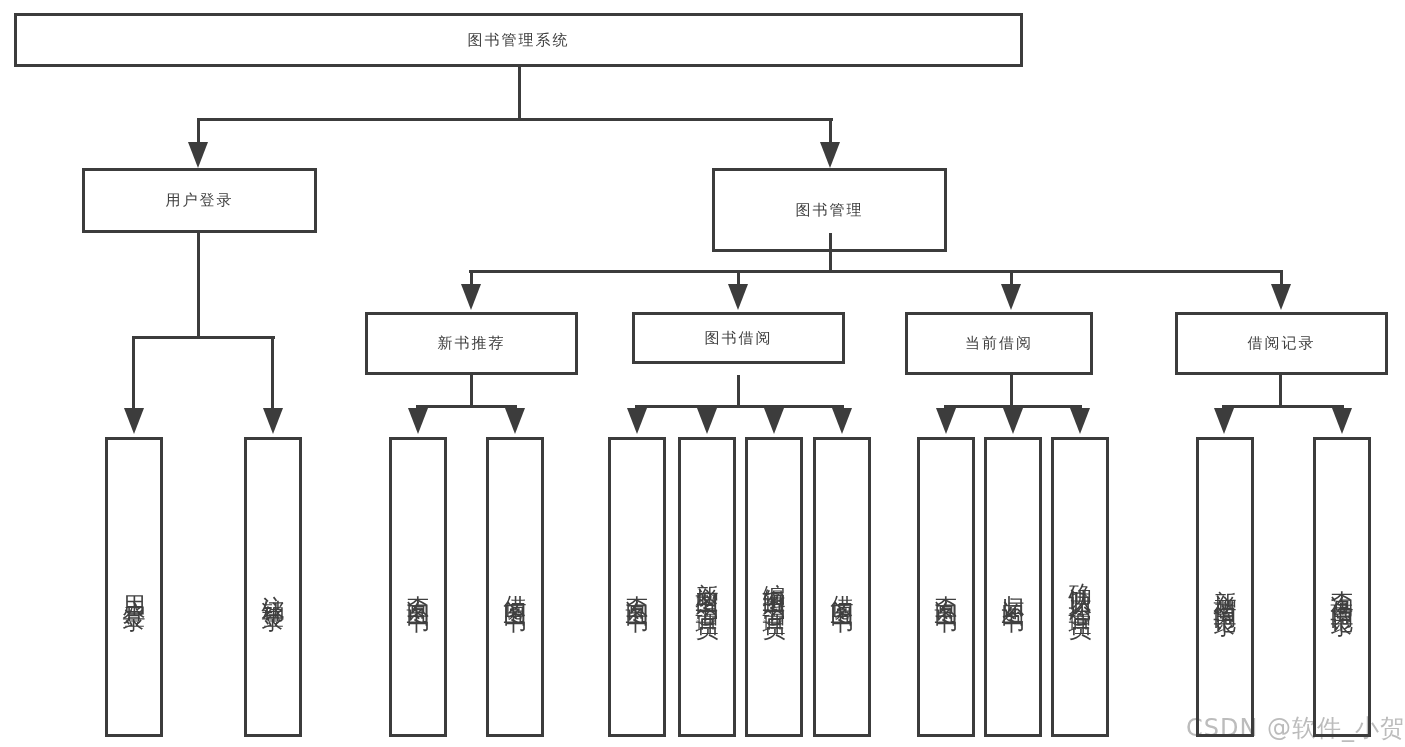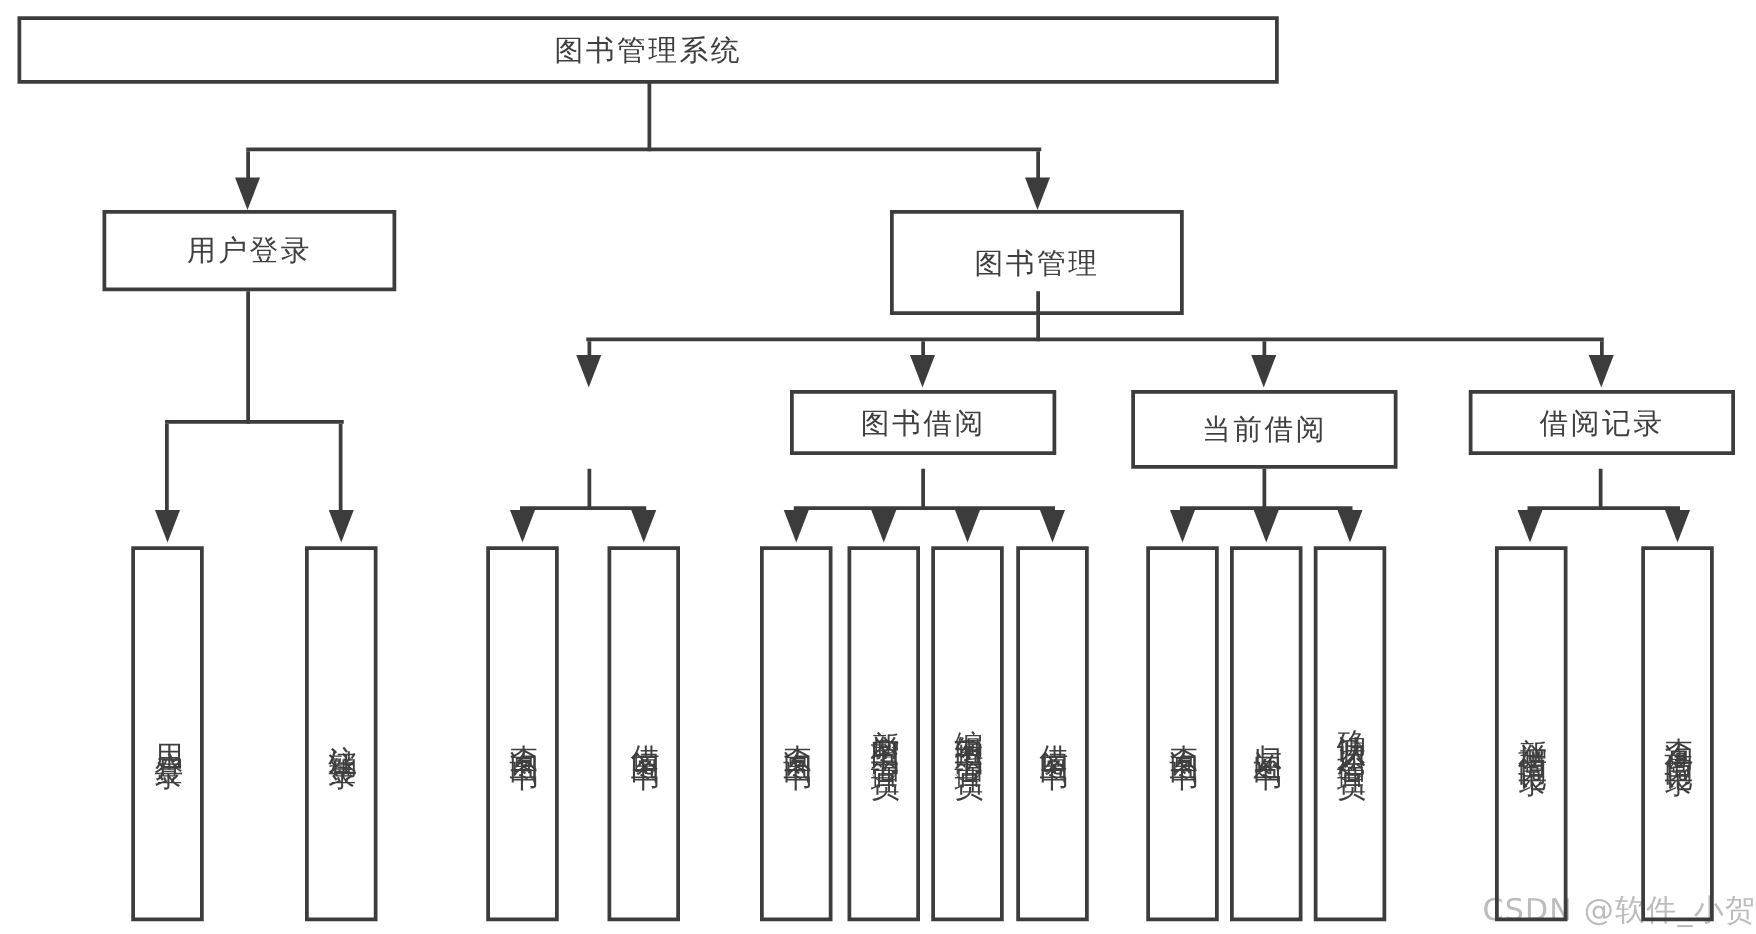--- a/index.html
+++ b/index.html
@@ -22,21 +22,21 @@
   .box {
     position: absolute;
     border: 3px solid var(--line);
     background: transparent;
     display: flex;
     align-items: center;
     justify-content: center;
     color: var(--text);
     z-index: 2;
   }
-  .box.h { font-size: 23px; letter-spacing: 2px; white-space: nowrap; }
+  .box.h { font-size: 15px; letter-spacing: 2px; white-space: nowrap; }
   .box.v {
     writing-mode: vertical-rl;
     font-size: 23px;
     letter-spacing: 5px;
     line-height: 1;
     top: 437px; width: 58px; height: 300px;
   }
   
   .ln { position: absolute; background: var(--line); z-index: 1; }
   .arrow {
@@ -90,27 +90,30 @@
   <div class="ln" style="left:469px; top:270px; width:814px; height:3px;"></div>
   <div class="ln" style="left:470px; top:273px; width:3px; height:13px;"></div>
   <div class="ln" style="left:737px; top:273px; width:3px; height:13px;"></div>
   <div class="ln" style="left:1010px; top:273px; width:3px; height:13px;"></div>
   <div class="ln" style="left:1280px; top:273px; width:3px; height:13px;"></div>
   <div class="arrow" style="left:461px; top:284px;"></div>
   <div class="arrow" style="left:728px; top:284px;"></div>
   <div class="arrow" style="left:1001px; top:284px;"></div>
   <div class="arrow" style="left:1271px; top:284px;"></div>
 
+  <div class="box h" style="left:365px; top:312px; width:213px; height:63px;">
+    <span>新书推荐</span>
+  </div>
   <div class="box h" style="left:632px; top:312px; width:213px; height:52px;">
     <span>图书借阅</span>
   </div>
-  <div class="box h" style="left:905px; top:312px; width:213px; height:63px;">
+  <div class="box h" style="left:905px; top:312px; width:188px; height:63px;">
     <span>当前借阅</span>
   </div>
-  <div class="box h" style="left:1175px; top:312px; width:213px; height:52px;">
+  <div class="box h" style="left:1175px; top:312px; width:213px; height:63px;">
     <span>借阅记录</span>
   </div>
 
   <div class="ln" style="left:470px; top:375px; width:3px; height:33px;"></div>
   <div class="ln" style="left:416px; top:405px; width:101px; height:3px;"></div>
   <div class="arrow" style="left:408px; top:408px;"></div>
   <div class="arrow" style="left:505px; top:408px;"></div>
 
   <div class="ln" style="left:737px; top:375px; width:3px; height:33px;"></div>
   <div class="ln" style="left:635px; top:405px; width:209px; height:3px;"></div>

